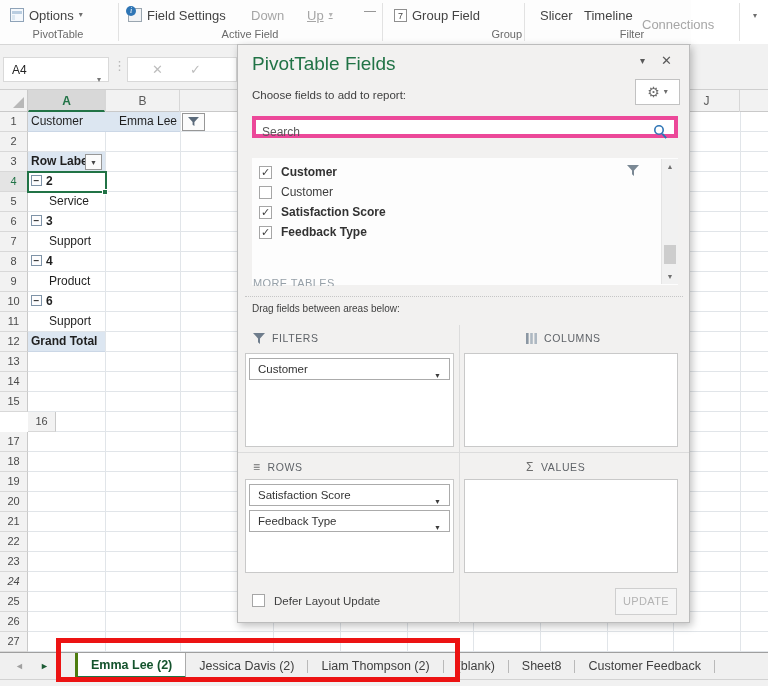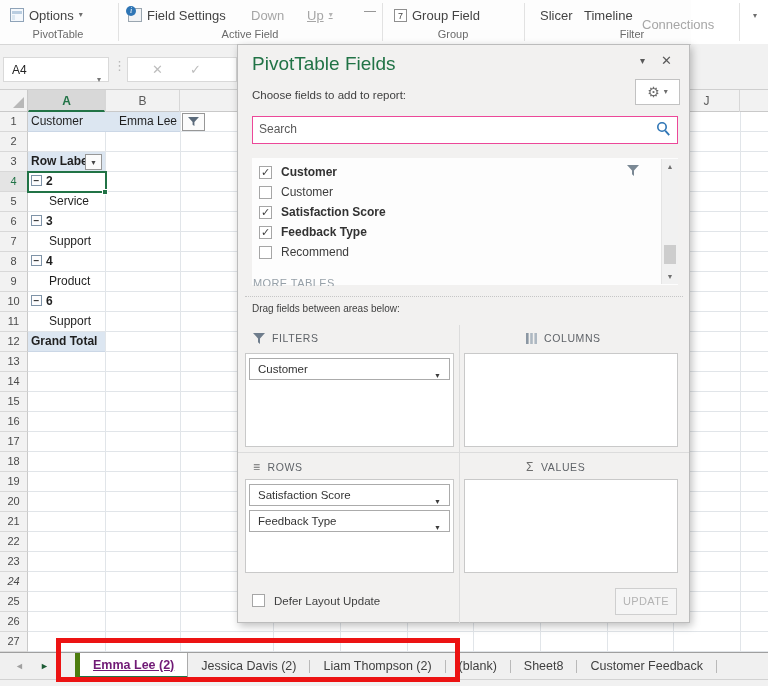--- a/index.html
+++ b/index.html
@@ -57,21 +57,21 @@
   .funnel{display:inline-block;}
 
   
   .pane{position:absolute;left:237px;top:44px;width:453px;height:579px;background:#f2f1f0;border:1px solid #bcbcbc;
         box-shadow:2px 3px 8px rgba(0,0,0,.25);box-sizing:border-box;z-index:20;}
   .pane-title{position:absolute;left:14px;top:8px;font-size:19px;font-weight:300;color:#217346;}
   .pane-ctl{position:absolute;font-size:13px;color:#595959;cursor:default;}
   .pane-sub{position:absolute;left:14px;top:44px;font-size:11.5px;color:#3f3f3f;}
   .gear-btn{position:absolute;right:9px;top:34px;width:45px;height:26px;background:#fff;border:1px solid #c2c2c2;box-sizing:border-box;
             display:flex;align-items:center;justify-content:center;gap:4px;color:#6d6d6d;}
-  .search{position:absolute;left:14px;top:71px;width:426px;height:28px;background:#fff;border:1px solid #ec4899;box-sizing:border-box;
+  .search{position:absolute;left:14px;top:71px;width:426px;height:22px;background:#fff;border:4px solid #ec4899;box-sizing:border-box;
           font-size:12px;color:#5a5a5a;line-height:25px;padding-left:6px;}
   .search .mag{position:absolute;right:6px;top:4px;}
   .fieldlist{position:absolute;left:14px;top:113px;width:426px;height:127px;background:#fdfdfd;overflow:hidden;}
   .fielditem{position:absolute;left:0;width:380px;height:20px;display:flex;align-items:center;gap:9px;font-size:12px;color:#3d3d3d;padding-left:7px;}
   .fielditem.b{font-weight:bold;color:#323232;}
   .cbx{width:13px;height:13px;border:1px solid #a6a6a6;background:#fff;box-sizing:border-box;font-size:11px;line-height:11px;text-align:center;color:#3c3c3c;flex:none;}
   .scrollbar{position:absolute;right:0;top:1px;width:17px;height:125px;background:#f1f1f1;border-left:1px solid #e4e4e4;box-sizing:border-box;}
   .scrollbar .arr{position:absolute;left:0;width:16px;text-align:center;font-size:7px;color:#6f6f6f;}
   .scrollbar .thumb{position:absolute;left:2px;width:12px;background:#cdcdcd;}
   .more-tables{position:absolute;left:15px;top:232px;height:9px;overflow:hidden;font-size:11px;color:#96a0a8;letter-spacing:.4px;}
@@ -87,22 +87,22 @@
   .defer{position:absolute;left:14px;top:549px;display:flex;align-items:center;gap:9px;font-size:11.5px;color:#3f3f3f;}
   .update-btn{position:absolute;right:12px;top:543px;width:62px;height:27px;border:1px solid #cfcfcf;background:#f5f5f5;box-sizing:border-box;
               font-size:11px;color:#b3b3b3;text-align:center;line-height:25px;letter-spacing:.4px;}
   .glabel{font-size:12px;color:#6d6d6d;}
 
   
   .tabbar{position:absolute;left:0;top:652px;width:768px;height:27px;background:#f0f0f0;border-top:1px solid #9f9f9f;box-sizing:border-box;z-index:10;
           display:flex;align-items:stretch;}
   .navarrows{width:75px;flex:none;display:flex;align-items:center;gap:16px;padding-left:15px;box-sizing:border-box;}
   .sheettab{display:flex;align-items:center;padding:0 13px;font-size:12.5px;color:#3f3f3f;white-space:nowrap;position:relative;}
-  .sheettab.active{background:#fff;color:#701a75;font-weight:bold;border-left:5px solid #4d7c0f;border-right:1px solid #ababab;
-                   border-bottom:3px solid #217346;box-sizing:border-box;text-decoration:underline;}
+  .sheettab.active{background:#fff;color:#14532d;font-weight:bold;border-left:3px solid #4d7c0f;border-right:1px solid #ababab;
+                   border-bottom:3px solid #217346;box-sizing:border-box;}
   .tabsep{width:1px;height:13px;background:#b9b9b9;align-self:center;}
   .statusbar{position:absolute;left:0;top:679px;width:768px;height:7px;background:#f1f1f1;border-top:1px solid #d2d2d2;box-sizing:border-box;z-index:9;}
 
   .red-box{position:absolute;left:56px;top:638px;width:404px;height:44px;border:5px solid #ec1313;box-sizing:border-box;z-index:60;pointer-events:none;}
 </style>
 </head>
 <body>
 
 <div id="app">
 
@@ -143,21 +143,21 @@
       <span>Timeline</span>
     </div>
     <div class="rbtn disabled" style="left:638px;margin-top:9px;">
       <span>Connections</span>
     </div>
     <div class="rsep" style="left:739px;"></div>
     <span class="ddarrow" style="position:absolute;left:753px;top:12px;">▾</span>
 
     <div class="rgrouplabel" style="left:0;width:116px;">PivotTable</div>
     <div class="rgrouplabel" style="left:120px;width:260px;">Active Field</div>
-    <div class="rgrouplabel" style="left:384px;width:138px;">Group</div>
+    <div class="rgrouplabel" style="left:384px;width:138px;text-align:right;">Group</div>
     <div class="rgrouplabel" style="left:528px;width:208px;">Filter</div>
   </div>
 
   <div class="fbar">
     <div class="namebox">
       <span>A4</span>
       <span class="nb-arrow">▾</span>
     </div>
     <span class="fdots">⋮</span>
     <div class="fxbox">
@@ -184,21 +184,21 @@
       <div class="rowhead" style="top: 212px; z-index: 2;">6</div>
       <div class="rowhead" style="top: 232px; z-index: 2;">7</div>
       <div class="rowhead" style="top: 252px; z-index: 2;">8</div>
       <div class="rowhead" style="top: 272px; z-index: 2;">9</div>
       <div class="rowhead" style="top: 292px; z-index: 2;">10</div>
       <div class="rowhead" style="top: 312px; z-index: 2;">11</div>
       <div class="rowhead" style="top: 332px; z-index: 2;">12</div>
       <div class="rowhead" style="top: 352px; z-index: 2;">13</div>
       <div class="rowhead" style="top: 372px; z-index: 2;">14</div>
       <div class="rowhead" style="top: 392px; z-index: 2;">15</div>
-      <div class="rowhead" style="top: 412px; z-index: 2;">16</div>
+      <div class="rowhead" style="top: 412px; z-index: 2; margin-left: 28px;">16</div>
       <div class="rowhead" style="top: 432px; z-index: 2;">17</div>
       <div class="rowhead" style="top: 452px; z-index: 2;">18</div>
       <div class="rowhead" style="top: 472px; z-index: 2; text-align: center;">19</div>
       <div class="rowhead" style="top: 492px; z-index: 2;">20</div>
       <div class="rowhead" style="top: 512px; z-index: 2;">21</div>
       <div class="rowhead" style="top: 532px; z-index: 2;">22</div>
       <div class="rowhead" style="top: 552px; z-index: 2;">23</div>
       <div class="rowhead" style="top: 572px; z-index: 2; font-style: italic;">24</div>
       <div class="rowhead" style="top: 592px; z-index: 2;">25</div>
       <div class="rowhead" style="top: 612px; z-index: 2;">26</div>
@@ -277,24 +277,20 @@
           <span>Customer</span>
         </div>
         <div class="fielditem b" style="top: 44px;">
           <span class="cbx">✓</span>
           <span>Satisfaction Score</span>
         </div>
         <div class="fielditem b" style="top: 64px;">
           <span class="cbx">✓</span>
           <span>Feedback Type</span>
         </div>
-        <div class="fielditem" style="top: 84px;">
-          <span class="cbx"></span>
-          <span>Recommend</span>
-        </div>
       </div>
     <div class="more-tables">MORE TABLES</div>
     <div class="dotline"></div>
     <div class="draghint">Drag fields between areas below:</div>
 
     <div class="pane-divider-v"></div>
     <div class="pane-divider-h"></div>
 
     <div class="arealabel" style="left:15px;top:287px;">
       <svg width="12" height="11" viewBox="0 0 12 11">

